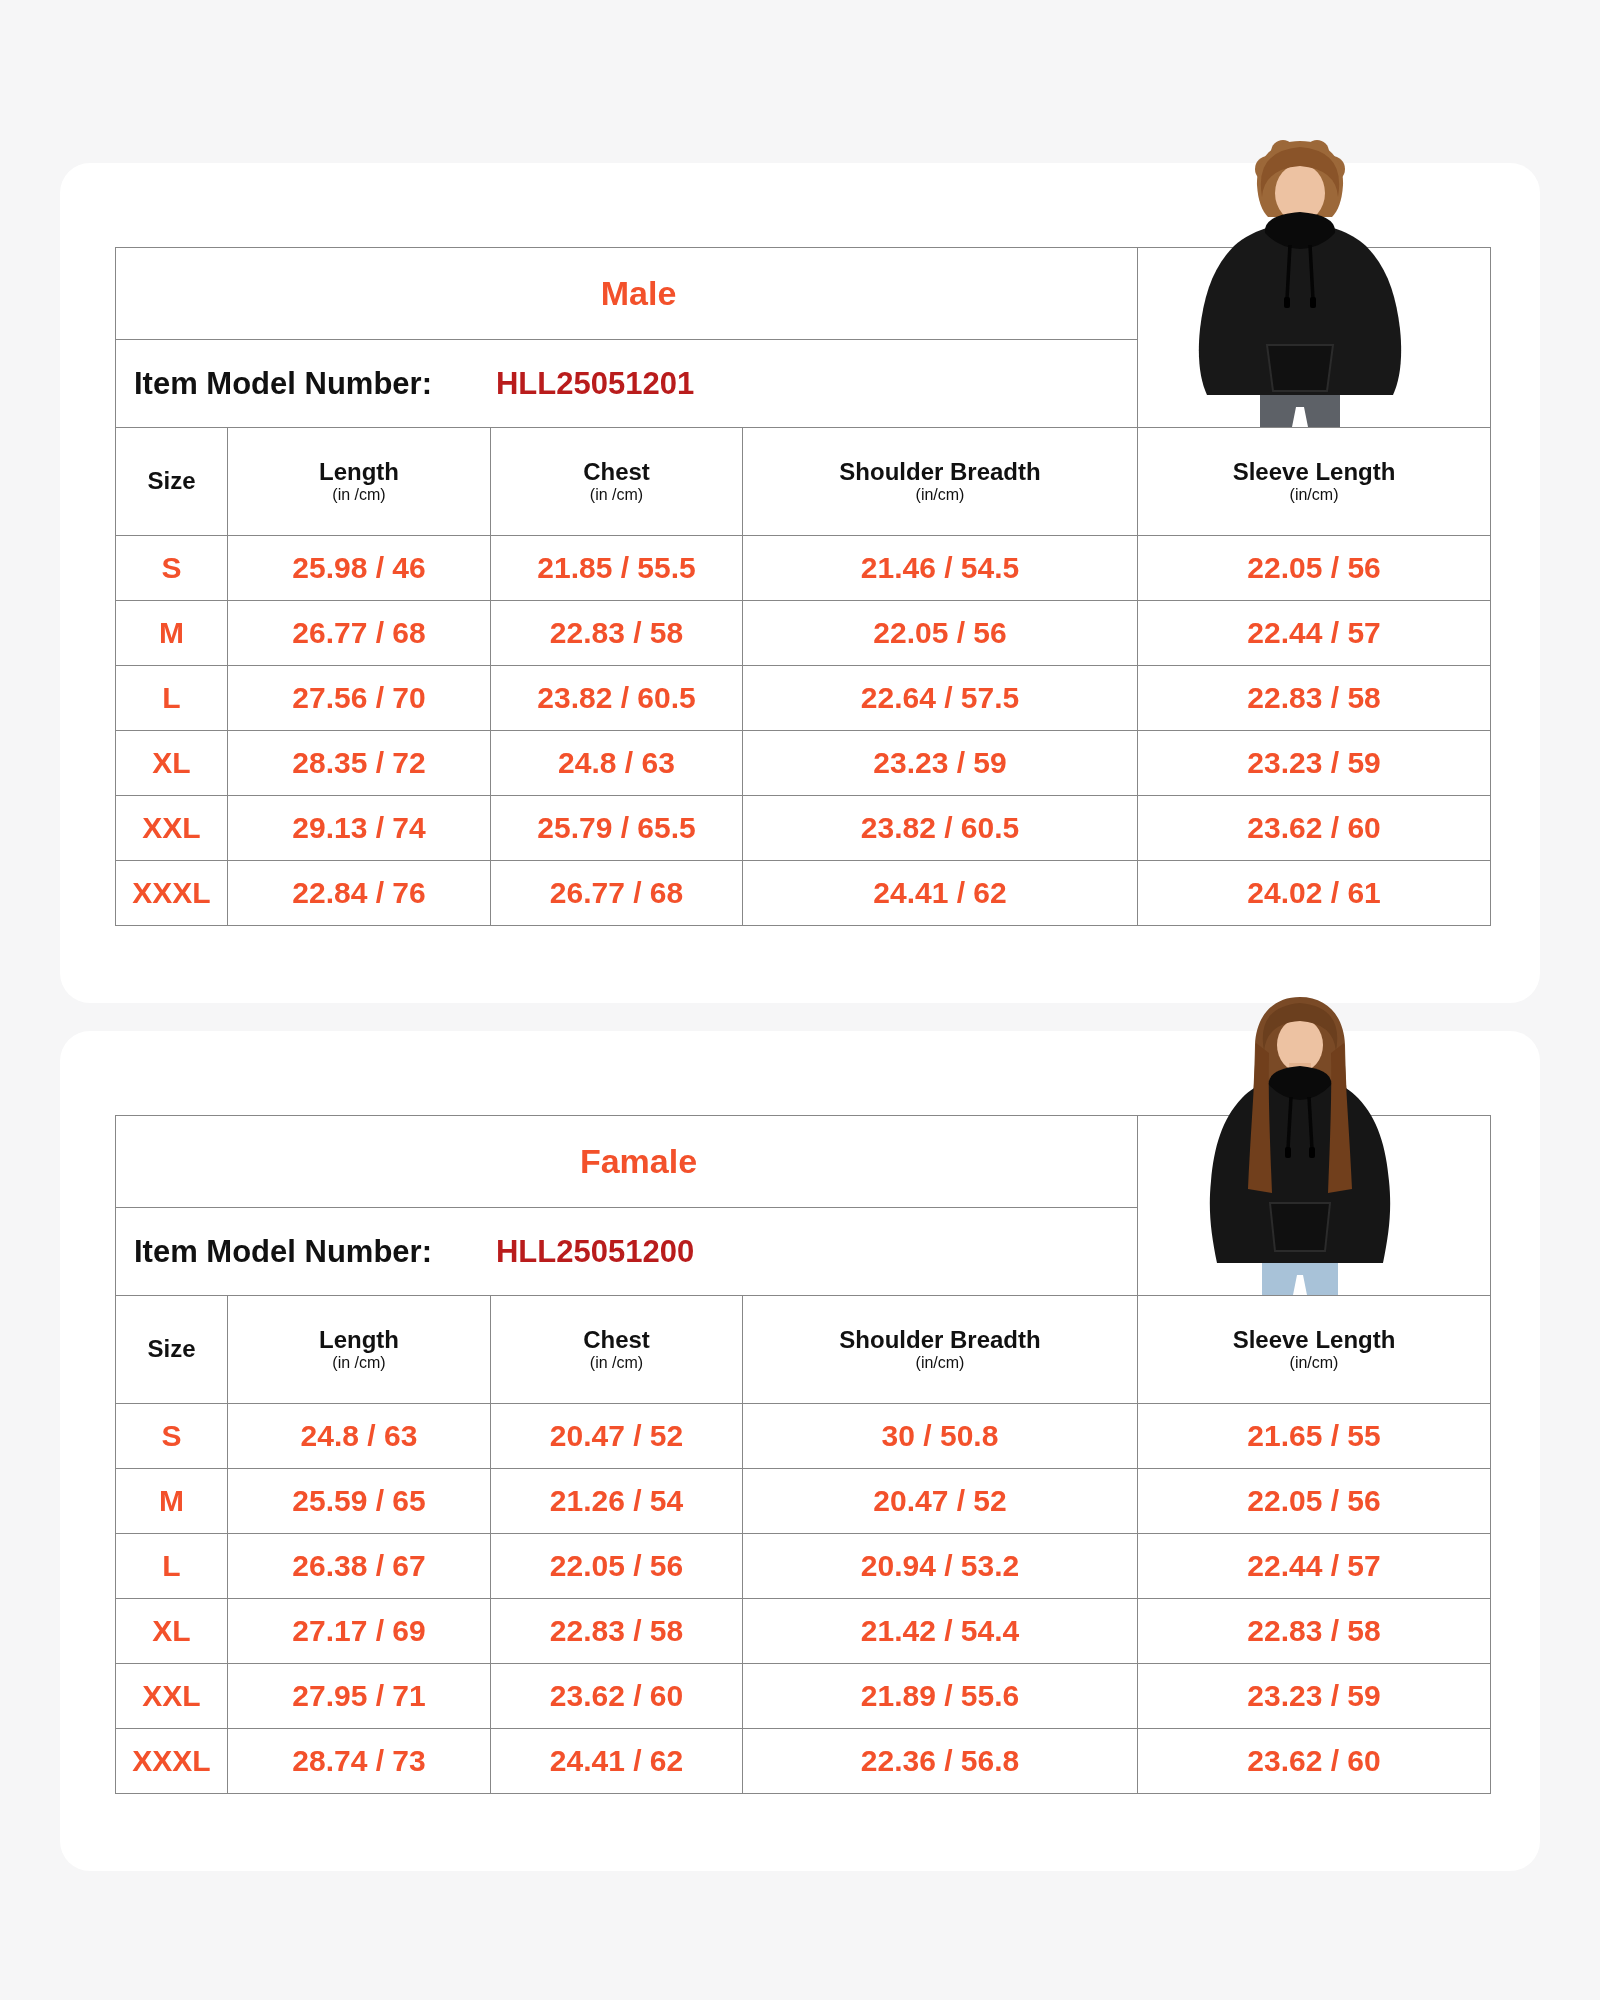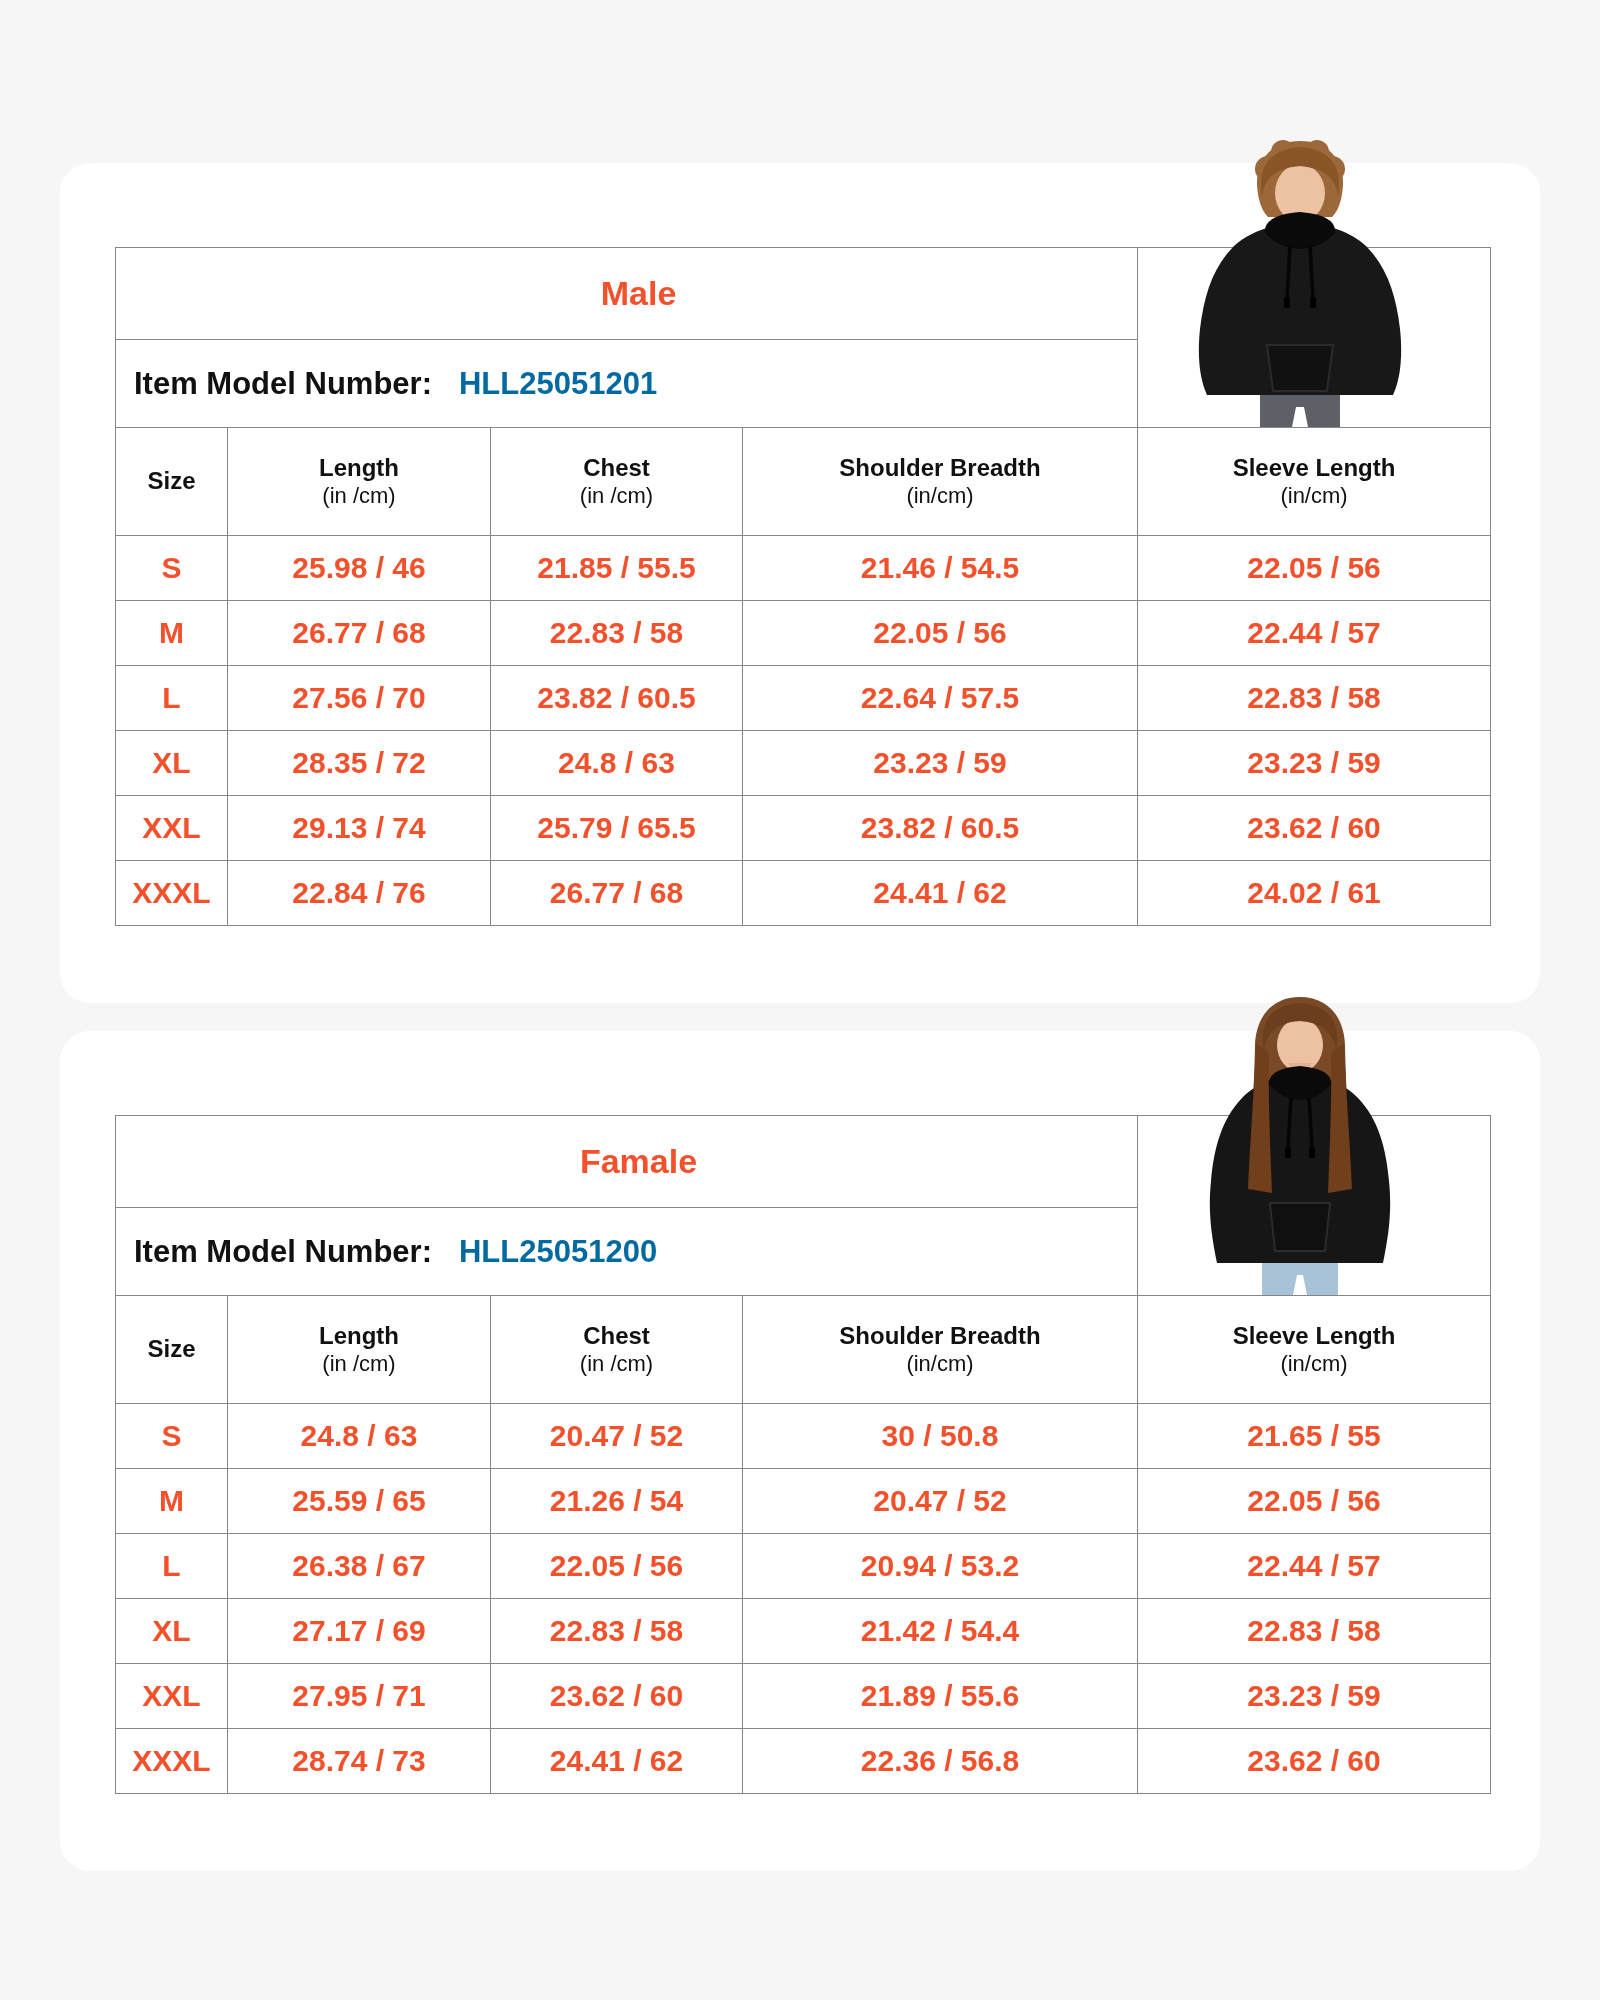--- a/index.html
+++ b/index.html
@@ -54,31 +54,31 @@
     font-size: 34px;
     font-weight: bold;
     color: #f3512b !important;
   }
   .model-cell {
     text-align: left !important;
     padding-left: 18px !important;
     font-size: 31px;
     font-weight: bold;
   }
-  .model-value { color: #0369a1; margin-left: 27px; }
+  .model-value { color: #b91c1c; margin-left: 64px; }
 
   .h-name {
     display: block;
     font-size: 24px;
     font-weight: bold;
     line-height: 1.18;
   }
   .h-unit {
     display: block;
-    font-size: 22px;
+    font-size: 16px;
     font-weight: normal;
     line-height: 1.18;
   }
   .r-data td, .size-head-cell {
     font-size: 30px;
     font-weight: bold;
   }
   .r-data td { color: #f3512b; }
 
   .photo-cell { position: relative; }

